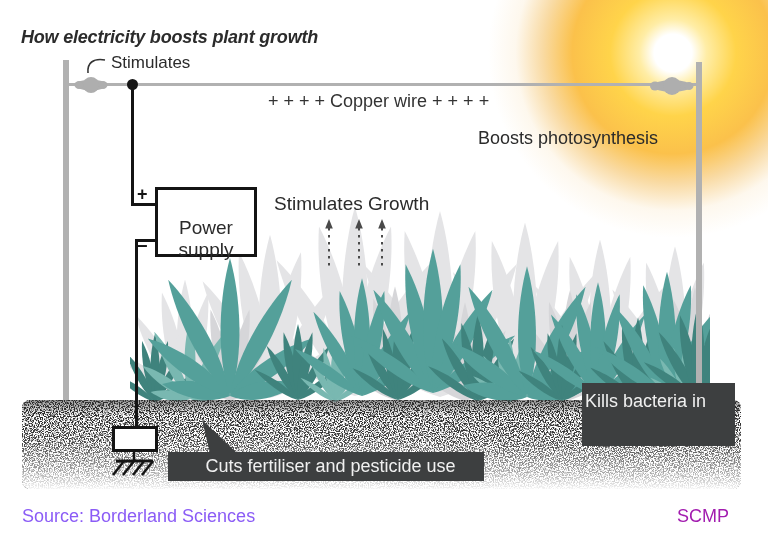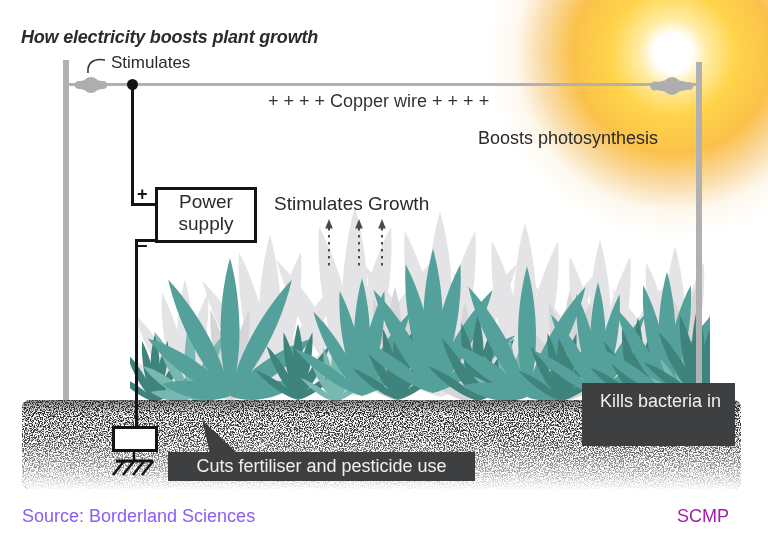--- a/index.html
+++ b/index.html
@@ -13,31 +13,31 @@
   .lbl-photo{left:478px;top:128px;font-size:18px;}
   .lbl-growth{left:274px;top:193px;font-size:19px;}
   .sun{left:463px;top:-157px;width:420px;height:420px;border-radius:50%;z-index:0;
        background:radial-gradient(circle closest-side,
          #ffffff 0%, #ffffff 9%, #ffeda6 16%, var(--c-sun-yellow,#ffd44a) 30%,
          #fbc14b 48%, rgba(247,206,132,0.75) 62%, rgba(252,239,216,0.45) 75%,
          rgba(255,255,255,0) 88%);}
   .plants{left:130px;top:193px;z-index:2;}
   .soil{left:22px;top:400px;z-index:3;}
   .linework{left:0;top:0;z-index:4;}
-  .powerbox{left:155px;top:187px;width:102px;height:56px;box-sizing:border-box;
+  .powerbox{left:155px;top:187px;width:102px;height:70px;box-sizing:border-box;
             border:3px solid var(--c-wire-black,#141414);background:#fff;z-index:4;
-            text-align:center;font-size:19px;line-height:1.14;padding-top:1px;}
+            text-align:center;font-size:19px;line-height:1.14;padding-top:27px;}
   .term{position:absolute;z-index:4;font-size:18px;font-weight:bold;color:var(--c-wire-black,#141414);}
   .term-plus{left:137px;top:184px;}
   .term-minus{left:137px;top:236px;}
   .callout{position:absolute;background:var(--c-callout-bg,#3d3f40);color:var(--c-callout-text,#f0f0f0);
-           font-size:18px;z-index:5;}
+           font-size:18px;z-index:5;padding-left:9px;}
   .callout-cuts{left:168px;top:452px;width:307px;height:29px;line-height:29px;text-align:center;}
   .callout-kills{left:582px;top:383px;width:153px;height:63px;box-sizing:border-box;
-                 padding:5px 0 0 18px;line-height:26px;}
+                 padding:5px 0 0 3px;line-height:26px;}
   .footer-source{left:22px;top:506px;font-size:18px;color:#8b5cf6;}
   .footer-credit{right:39px;top:506px;font-size:18px;color:#a21caf;text-align:right;}
   
   .pole{fill:var(--c-pole-gray,#b1b1b1);}
   .ins{fill:var(--c-insulator-gray,#aeaeae);}
   .hook{stroke:#333;stroke-width:1.6;fill:none;}
   .blackline{stroke:var(--c-wire-black,#141414);stroke-width:3;fill:none;}
   .dot{fill:var(--c-wire-black,#141414);}
   .gbox{fill:#fff;stroke:var(--c-wire-black,#141414);stroke-width:3;}
   .earth{stroke:var(--c-wire-black,#141414);fill:none;}

